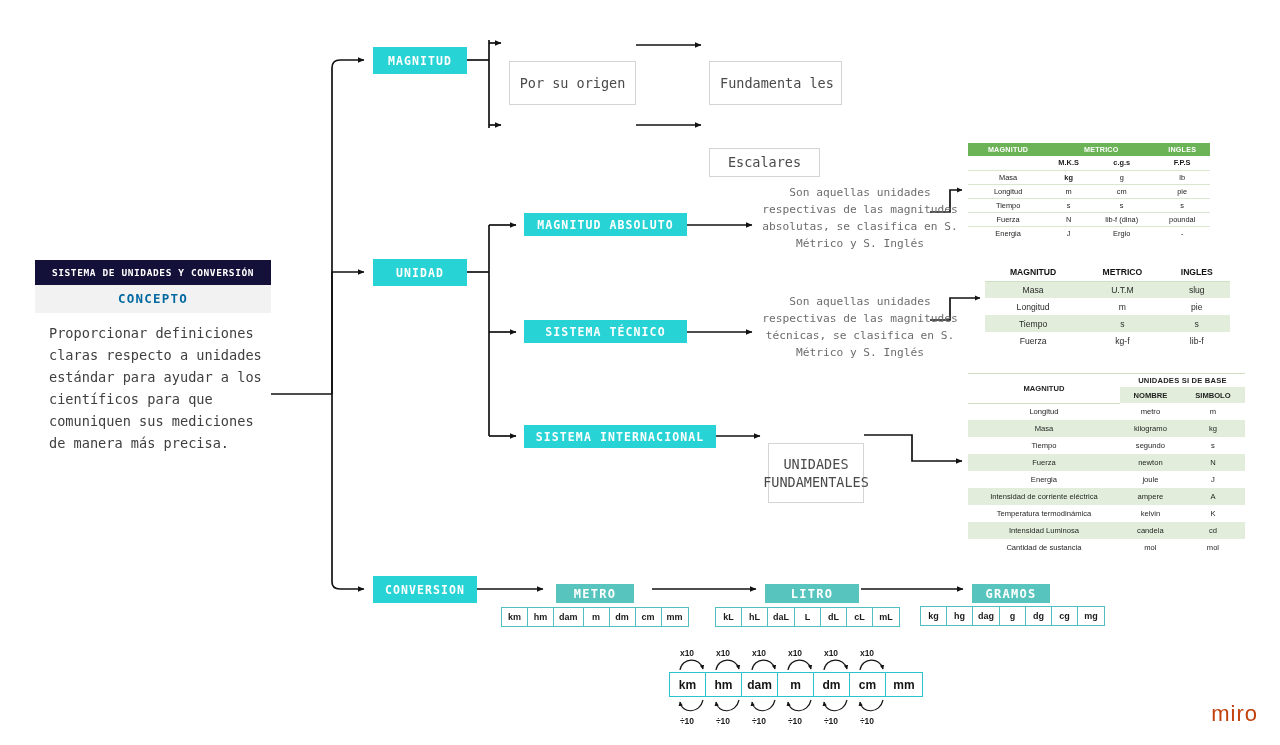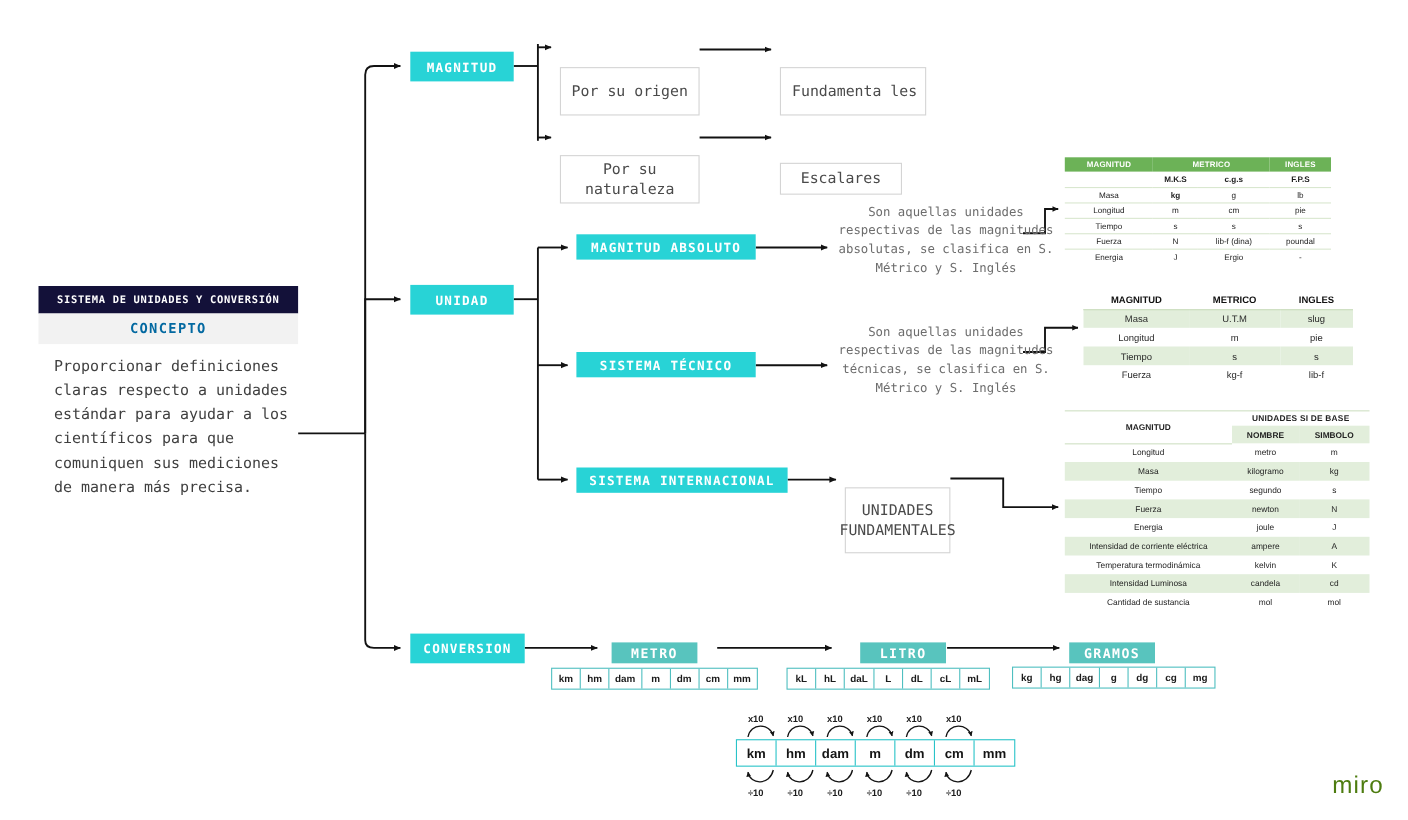--- a/index.html
+++ b/index.html
@@ -82,21 +82,21 @@
     background: #58c4be;
     color: #ffffff;
     font-family: "DejaVu Sans Mono", monospace;
     font-weight: bold;
     font-size: 12px;
     letter-spacing: 1.3px;
     display: flex; align-items: center; justify-content: center;
     height: 19px;
   }
   .tl-metro  { left: 556px; top: 584px; width: 78px; }
-  .tl-litro  { left: 782px; top: 584px; width: 78px; }
+  .tl-litro  { left: 765px; top: 584px; width: 94px; }
   .tl-gramos { left: 972px; top: 584px; width: 78px; }
 
   
   .wbox {
     position: absolute;
     background: #ffffff;
     border: 1px solid #d4d4d4;
     color: #4a4a4a;
     font-family: "DejaVu Sans Mono", monospace;
     font-size: 13.5px;
@@ -225,21 +225,21 @@
     width: 36px; text-align: center;
   }
   .lad-top { top: 0px; }
   .lad-bot { top: 68px; }
 
   
   .miro {
     position: absolute; right: 22px; bottom: 18px;
     font-family: "Liberation Sans", sans-serif;
     font-size: 22px; letter-spacing: 1px;
-    color: #4d7c0f;
+    color: #c2410c;
   }
 </style>
 </head>
 <body>
 
 <div id="canvas">
 
   <svg id="wires" viewBox="0 0 1280 745" xmlns="http://www.w3.org/2000/svg">
     <defs>
       <marker id="ar" markerWidth="7" markerHeight="7" refX="6" refY="3.2" orient="auto" markerUnits="userSpaceOnUse">
@@ -289,21 +289,20 @@
     <div class="concept-sub">CONCEPTO</div>
     <div class="concept-body">Proporcionar definiciones claras respecto a unidades estándar para ayudar a los científicos para que comuniquen sus mediciones de manera más precisa.</div>
   </div>
 
   <div class="teal n-magnitud">MAGNITUD</div>
   <div class="teal n-unidad">UNIDAD</div>
   <div class="teal n-conversion">CONVERSION</div>
 
   <div class="wbox wb-origen">Por su origen</div>
   <div class="wbox wb-fund">Fundamenta les</div>
-  <div class="wbox wb-nat">Por su naturaleza</div>
   <div class="wbox wb-escal">Escalares</div>
 
   <div class="teal n-abs">MAGNITUD ABSOLUTO</div>
   <div class="teal n-tec">SISTEMA TÉCNICO</div>
   <div class="teal n-si">SISTEMA INTERNACIONAL</div>
   <div class="wbox wb-unifund">UNIDADES FUNDAMENTALES</div>
 
   <div class="ftext ft-abs">Son aquellas unidades respectivas de las magnitudes absolutas, se clasifica en S. Métrico y S. Inglés</div>
   <div class="ftext ft-tec">Son aquellas unidades respectivas de las magnitudes técnicas, se clasifica en S. Métrico y S. Inglés</div>
 

